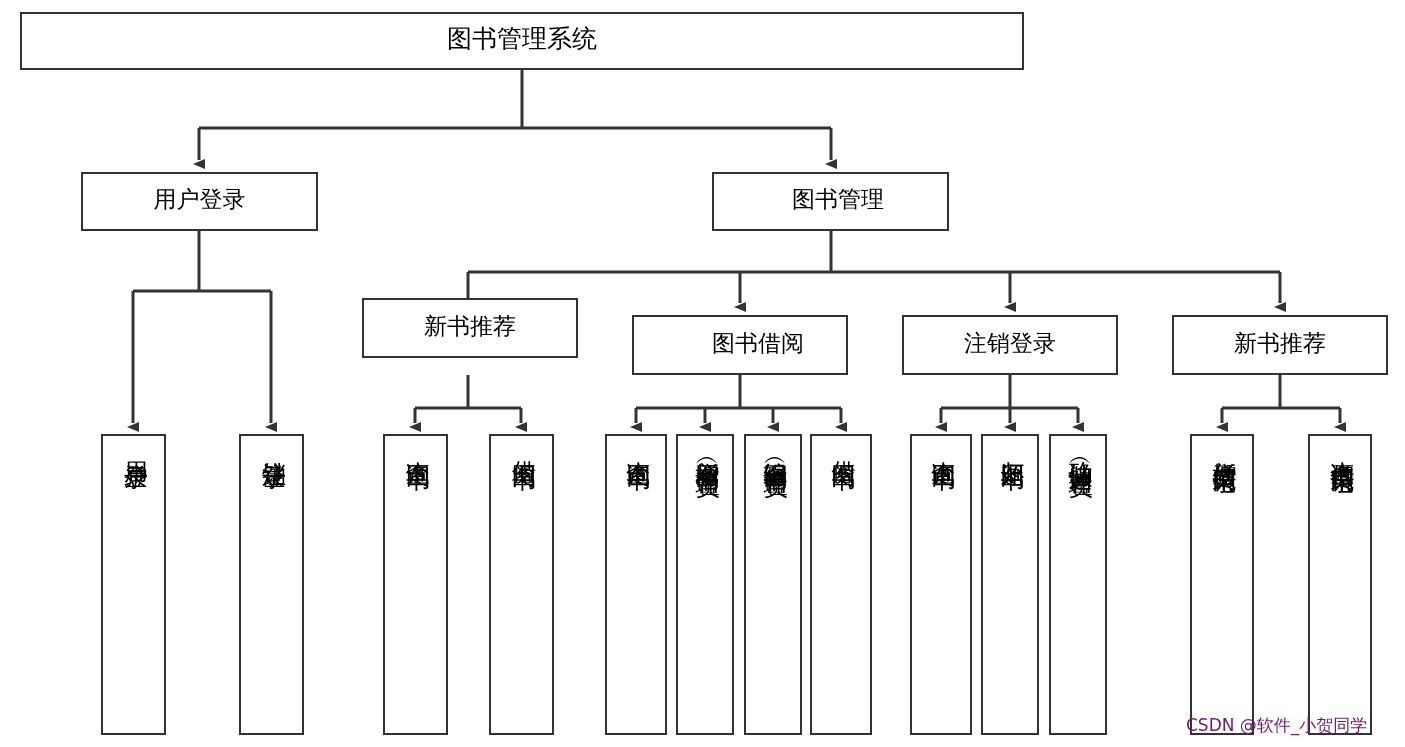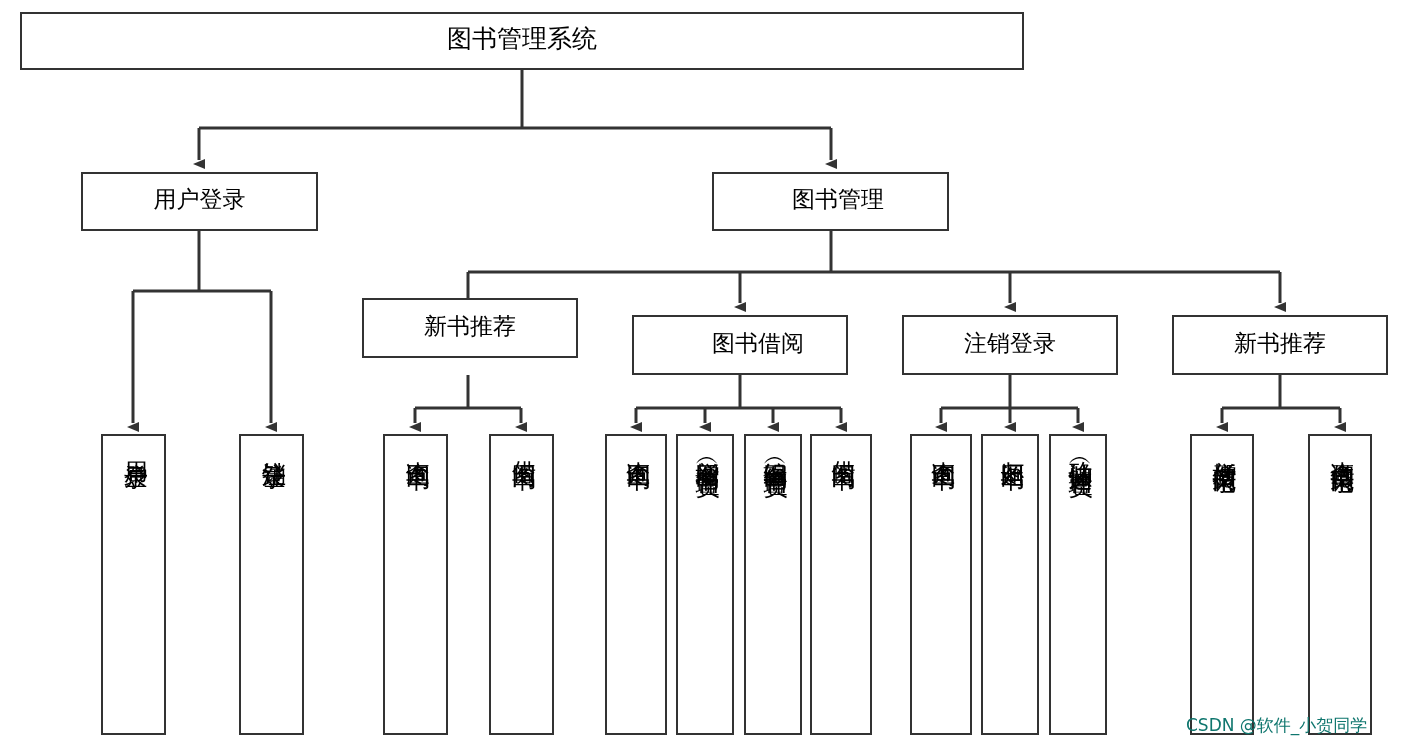--- a/index.html
+++ b/index.html
@@ -58,21 +58,21 @@
     font-size: 24px;
     line-height: 1.12;
     letter-spacing: 2px;
     white-space: normal;
   }
   .watermark {
     position: absolute;
     left: 1186px;
     top: 714px;
     font-size: 17px;
-    color: #0f766e;
+    color: #701a75;
     white-space: nowrap;
     user-select: none;
   }
 </style>
 </head>
 <body>
 
 <div id="canvas">
 
   <svg id="wires" viewBox="0 0 1405 747" xmlns="http://www.w3.org/2000/svg">

